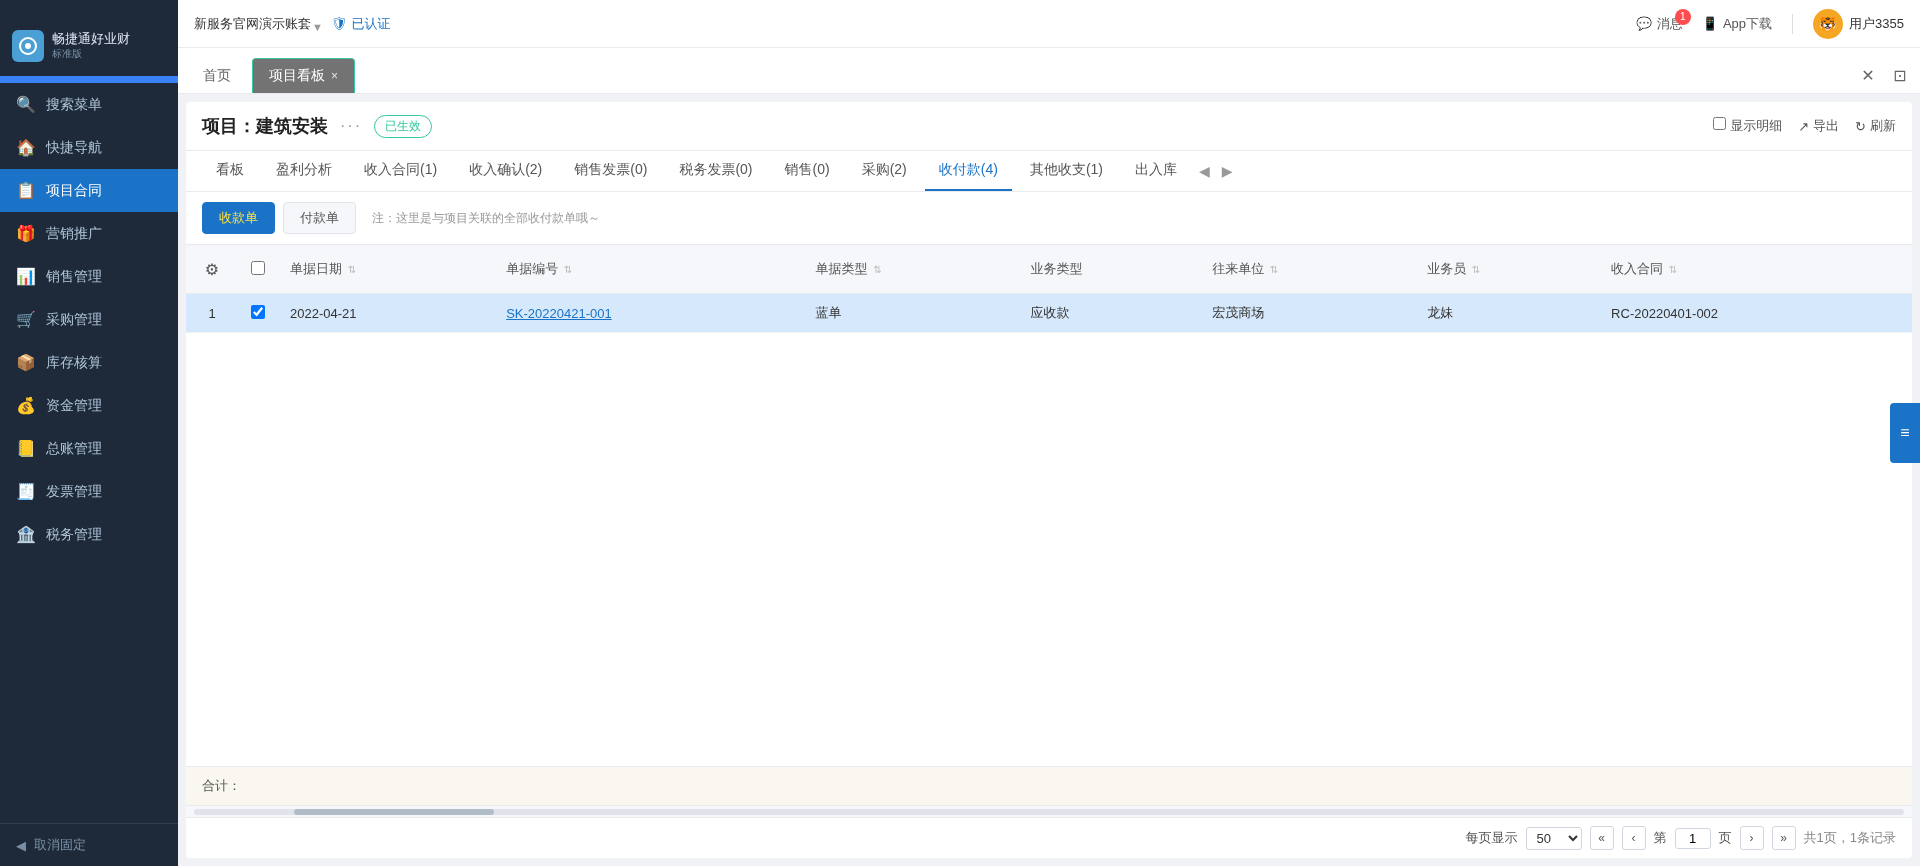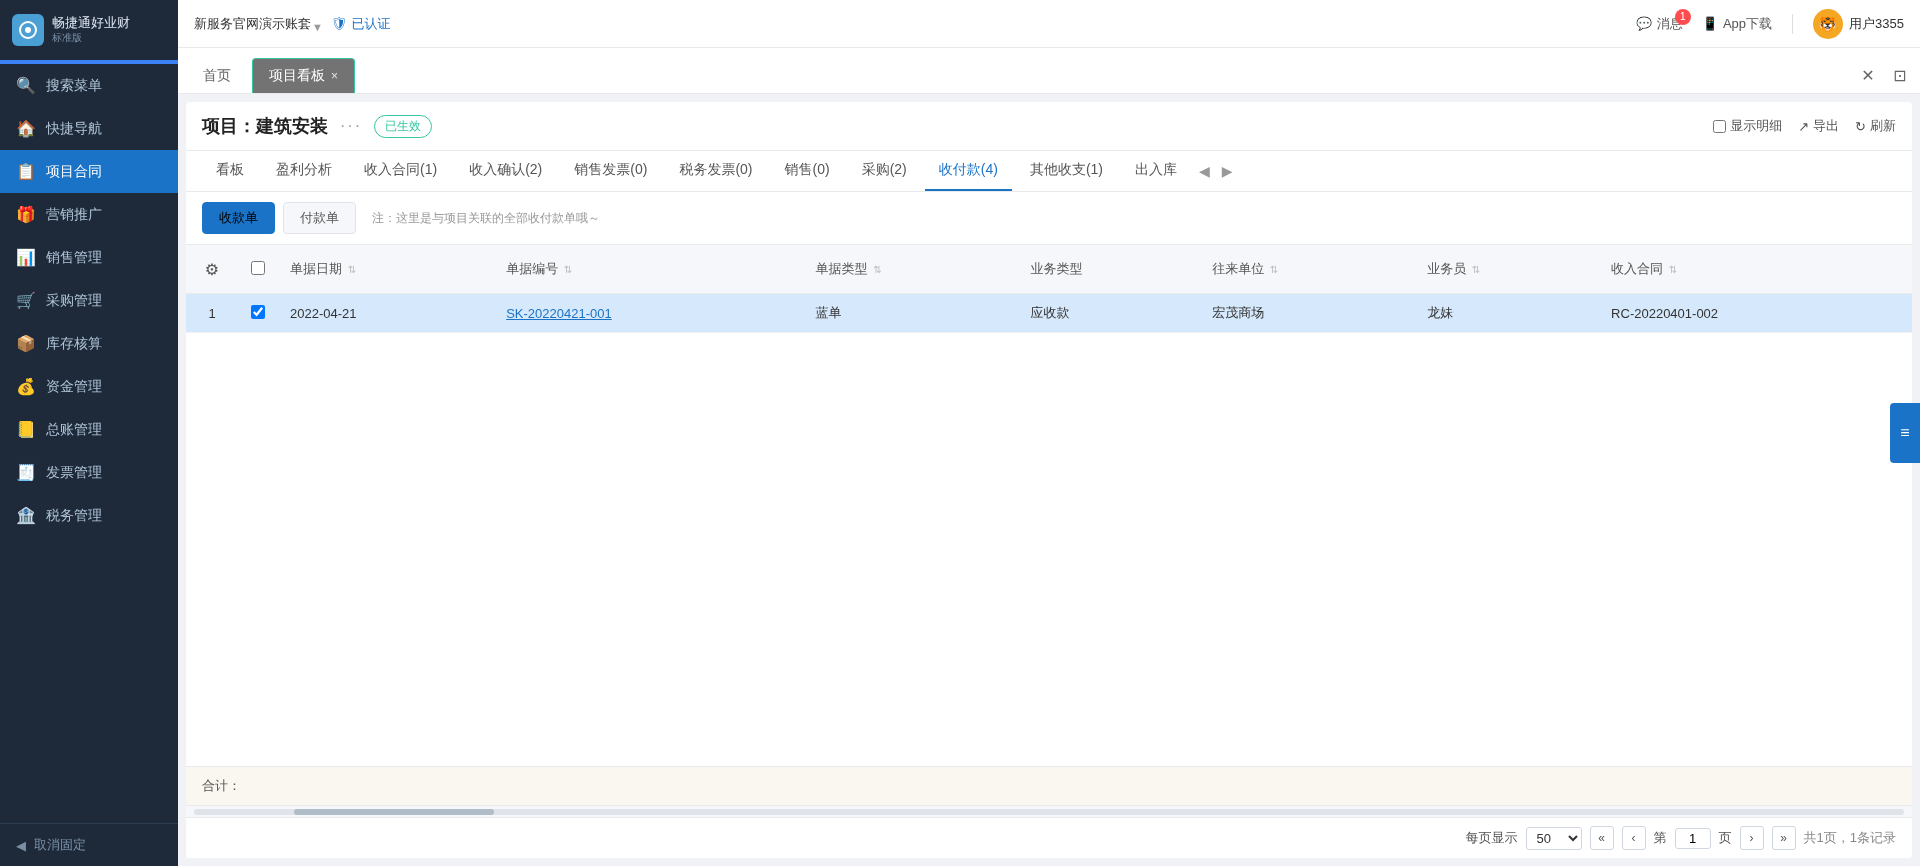--- a/index.html
+++ b/index.html
@@ -12,21 +12,22 @@
       color: #c8d5e8;
       display: flex;
       flex-direction: column;
       flex-shrink: 0;
       height: 100%;
     }
     .sidebar-logo {
       display: flex;
       align-items: center;
       padding: 14px 12px;
-      border-bottom: 4px solid #3b82f6;
+      border-bottom: 7px solid #3b82f6;
+      margin-top: 16px;
     }
     .sidebar-logo-icon {
       width: 32px;
       height: 32px;
       background: #4a9fd5;
       border-radius: 6px;
       display: flex;
       align-items: center;
       justify-content: center;
       color: white;
@@ -243,21 +244,21 @@
     .header-action {
       display: flex;
       align-items: center;
       gap: 4px;
       cursor: pointer;
       color: #555;
       font-size: 13px;
     }
     .checkbox-label {
       display: flex;
-      align-items: center;
+      align-items: flex-start;
       gap: 4px;
       cursor: pointer;
       color: #555;
       font-size: 13px;
       margin-left: 32px;
     }
 
     
     .nav-tabs {
       display: flex;
@@ -300,21 +301,21 @@
       padding: 6px 16px;
       border-radius: 4px;
       cursor: pointer;
       font-size: 13px;
       color: #555;
       background: #f5f7fa;
       border: 1px solid #e0e4ea;
     }
     .sub-tab.active {
       background: #1a73c7;
-      color: #000000;
+      color: #fde047;
       border-color: #1a73c7;
     }
     .sub-tab-note {
       color: #999;
       font-size: 12px;
       margin-left: 8px;
     }
 
     
     .table-container {

